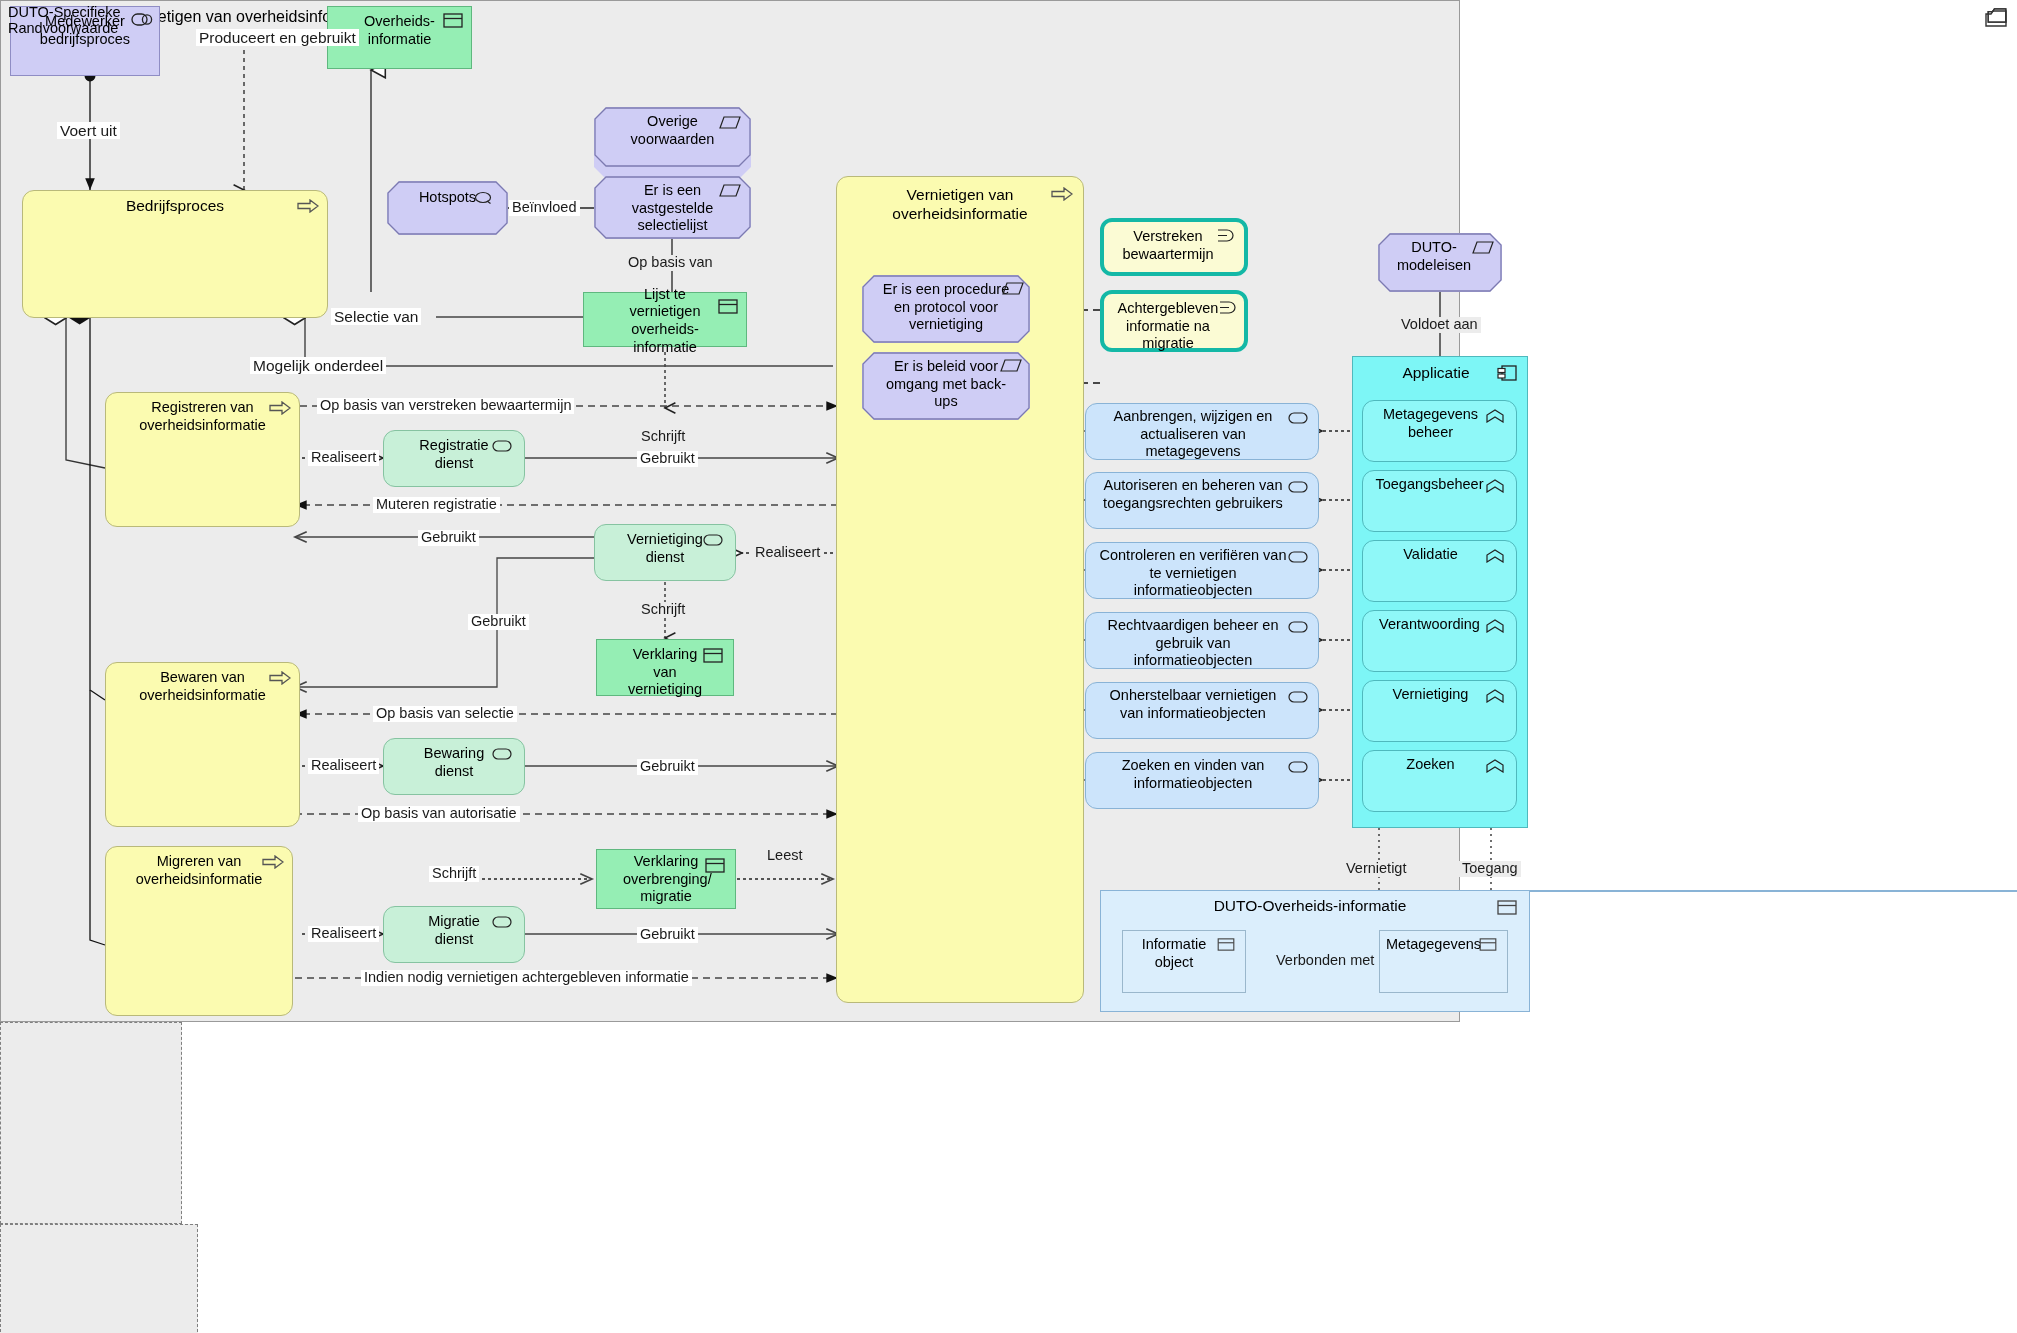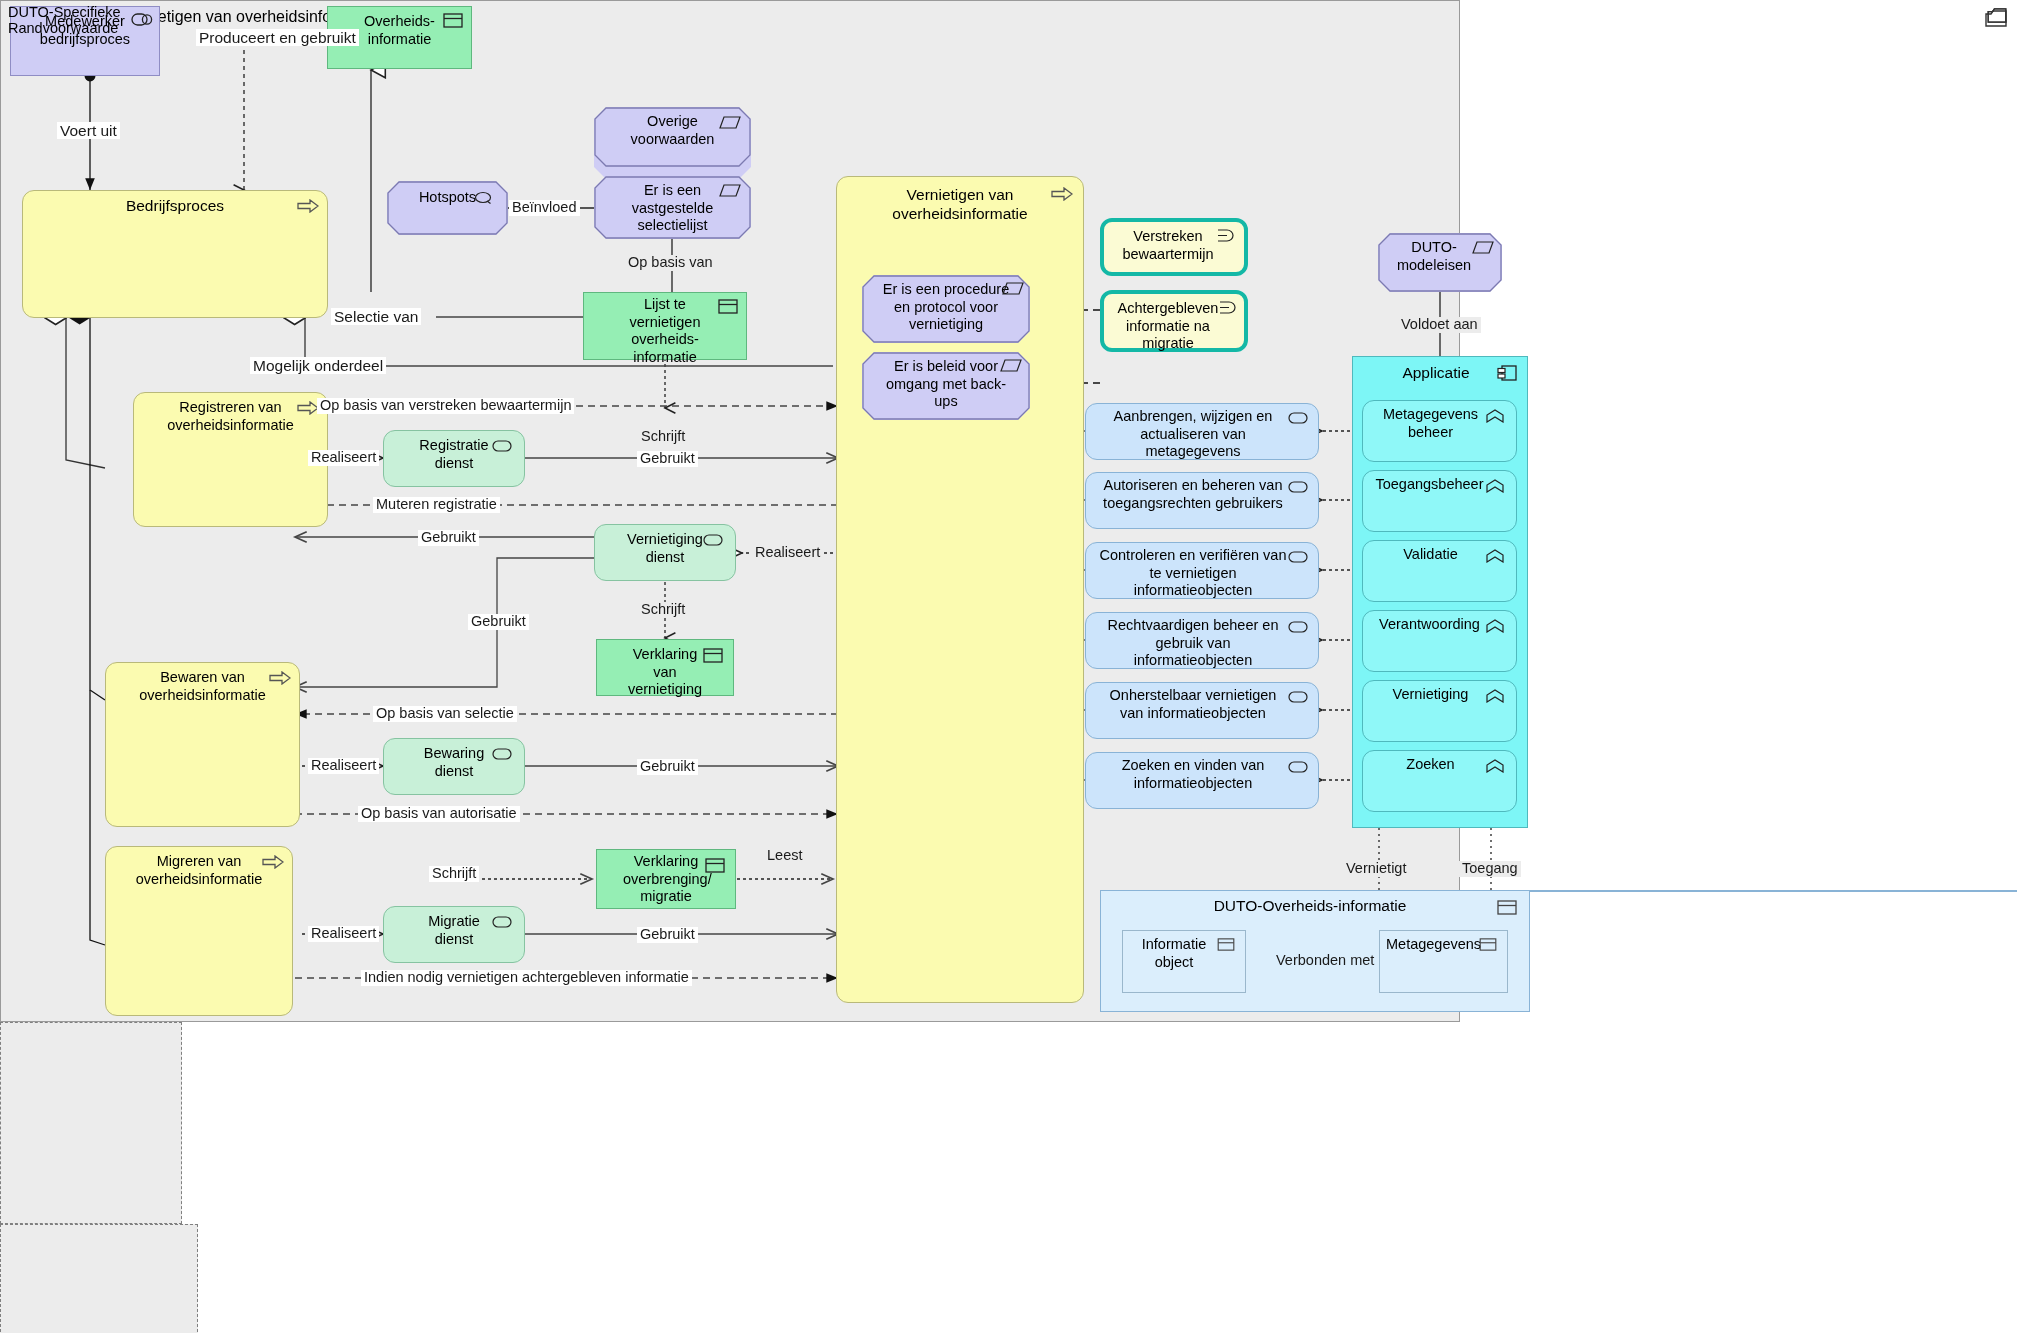--- a/index.html
+++ b/index.html
@@ -253,21 +253,21 @@
       <path d="M12,1 L145,1 L156,12 L156,51 L145,62 L12,62 L1,51 L1,12 z" fill="none" stroke="#7c7ab0" stroke-width="1.3"></path>
     </svg>
     <span class="lbl t14">Er is een vastgestelde selectielijst</span>
     <span class="icon" style="right:10px;top:8px;">
       <svg width="22" height="13" viewBox="0 0 22 13">
           <path d="M5,1 L21,1 L17,12 L1,12 z" fill="none" stroke="#222" stroke-width="1.2"></path>
         </svg>
     </span>
   </div>
 
-  <div class="node business-object" style="left:583px;top:292px;width:164px;height:68px;">
+  <div class="node business-object" style="left:583px;top:292px;width:164px;height:55px;align-items:center;">
     <span class="lbl t14" style="padding-top:3px;">Lijst te vernietigen overheids-informatie</span>
     <span class="icon">
       <svg width="20" height="15" viewBox="0 0 20 15">
           <rect x="1" y="1" width="18" height="13" fill="none" stroke="#222" stroke-width="1.3"></rect>
           <line x1="1" y1="5.5" x2="19" y2="5.5" stroke="#222" stroke-width="1.3"></line>
         </svg>
     </span>
   </div>
 
   <div class="node business-process" style="left:836px;top:176px;width:248px;height:827px;">
@@ -338,21 +338,21 @@
       <path d="M12,1 L112,1 L123,12 L123,47 L112,58 L12,58 L1,47 L1,12 z" fill="none" stroke="#7c7ab0" stroke-width="1.3"></path>
     </svg>
     <span class="lbl t14" style="padding-left:14px;padding-right:26px;">DUTO-modeleisen</span>
     <span class="icon" style="right:8px;top:8px;">
       <svg width="22" height="13" viewBox="0 0 22 13">
           <path d="M5,1 L21,1 L17,12 L1,12 z" fill="none" stroke="#222" stroke-width="1.2"></path>
         </svg>
     </span>
   </div>
 
-  <div class="node business-process" style="left:105px;top:392px;width:195px;height:135px;margin-left:28px;">
+  <div class="node business-process" style="left:105px;top:392px;width:195px;height:135px;">
     <span class="lbl t14">Registreren van overheidsinformatie</span>
     <span class="icon" style="right:8px;top:8px;">
       <svg width="22" height="14" viewBox="0 0 22 14">
           <path d="M1,4.5 L13,4.5 L13,1 L21,7 L13,13 L13,9.5 L1,9.5 z" fill="none" stroke="#555" stroke-width="1.3"></path>
         </svg>
     </span>
   </div>
 
   <div class="node business-service" style="left:383px;top:430px;width:142px;height:57px;">
     <span class="lbl t14">Registratie dienst</span>

